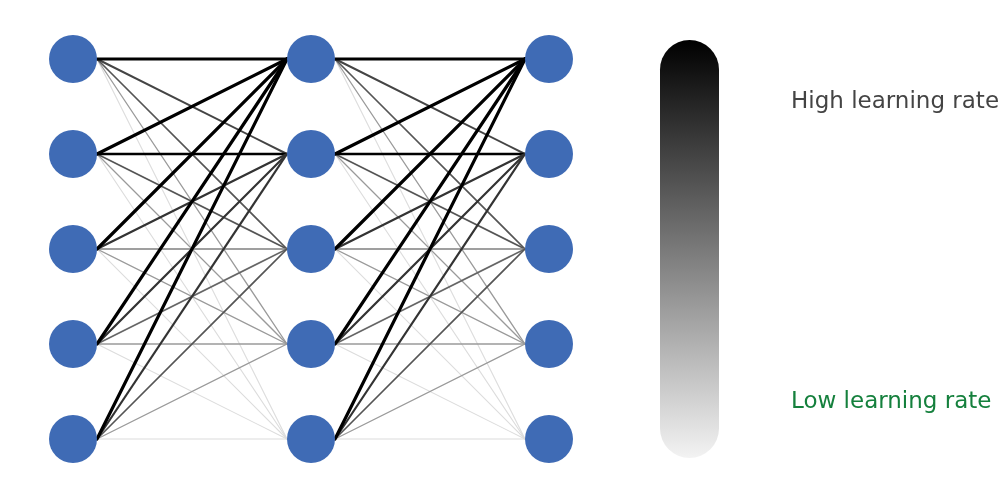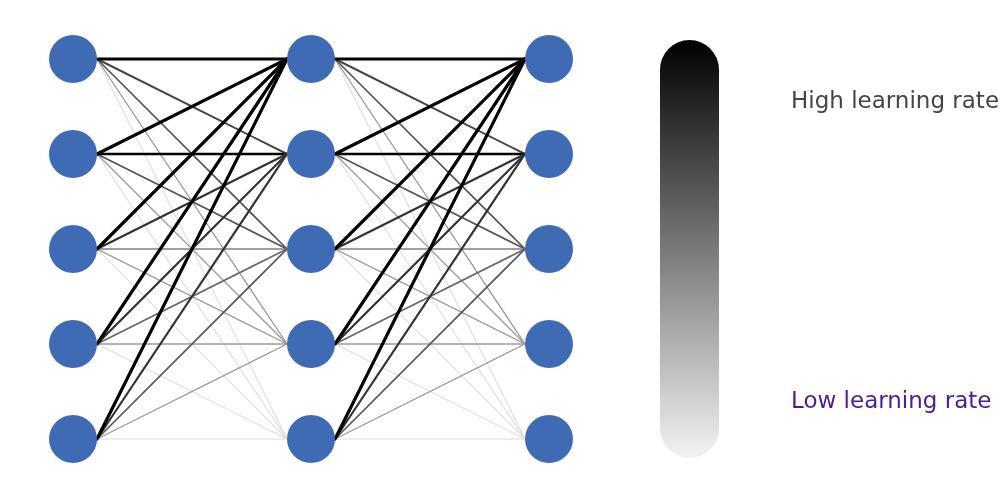--- a/index.html
+++ b/index.html
@@ -112,13 +112,13 @@
       <circle cx="549" cy="249" r="24" fill="#3f6bb5"></circle>
       <circle cx="549" cy="344" r="24" fill="#3f6bb5"></circle>
       <circle cx="549" cy="439" r="24" fill="#3f6bb5"></circle>
     </g>
 </svg>
 
 <div class="colorbar" id="colorbar" style="background: linear-gradient(rgb(0, 0, 0), rgb(243, 243, 243));"></div>
 
 <div class="label label-high" id="label-high" style="color: rgb(68, 68, 68);">High learning rate</div>
 
-<div class="label label-low" id="label-low" style="color: #4c1d95;">Low learning rate</div>
+<div class="label label-low" id="label-low" style="color: #15803d;">Low learning rate</div>
 
 </body></html>

